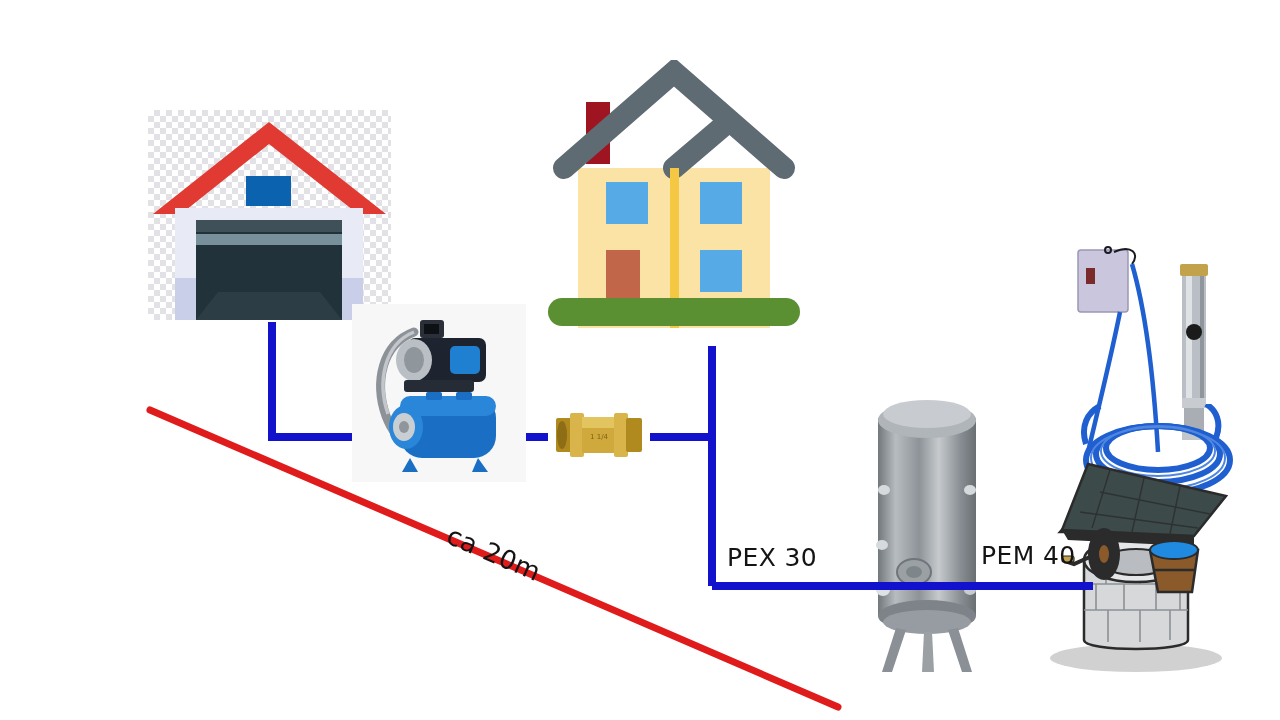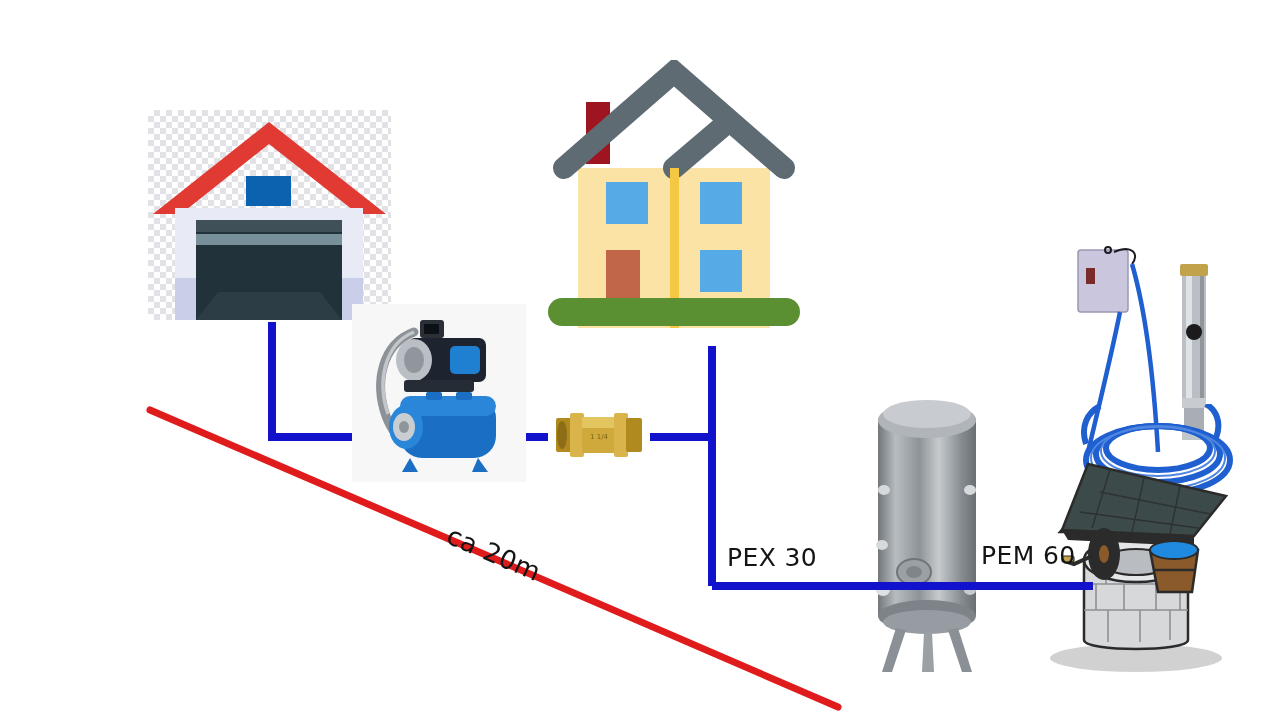--- a/index.html
+++ b/index.html
@@ -253,15 +253,15 @@
   </svg>
 
   <svg width="1280" height="720" style="position:absolute;left:0;top:0;">
     <line x1="150" y1="398" x2="838" y2="695" stroke="#e01b1b" stroke-width="7" stroke-linecap="round"></line>
   </svg>
 
   <div class="lbl lbl-rot" style="left:452px;top:506px;transform:rotate(23.4deg);">ca 20m</div>
 
   <div class="lbl" style="left:724px;top:530px;">PEX 30</div>
 
-  <div class="lbl" style="left:978px;top:528px;background:transparent;">PEM 60</div>
+  <div class="lbl" style="left:978px;top:528px;background:transparent;">PEM 40</div>
 
 </div>
 
 </body></html>

